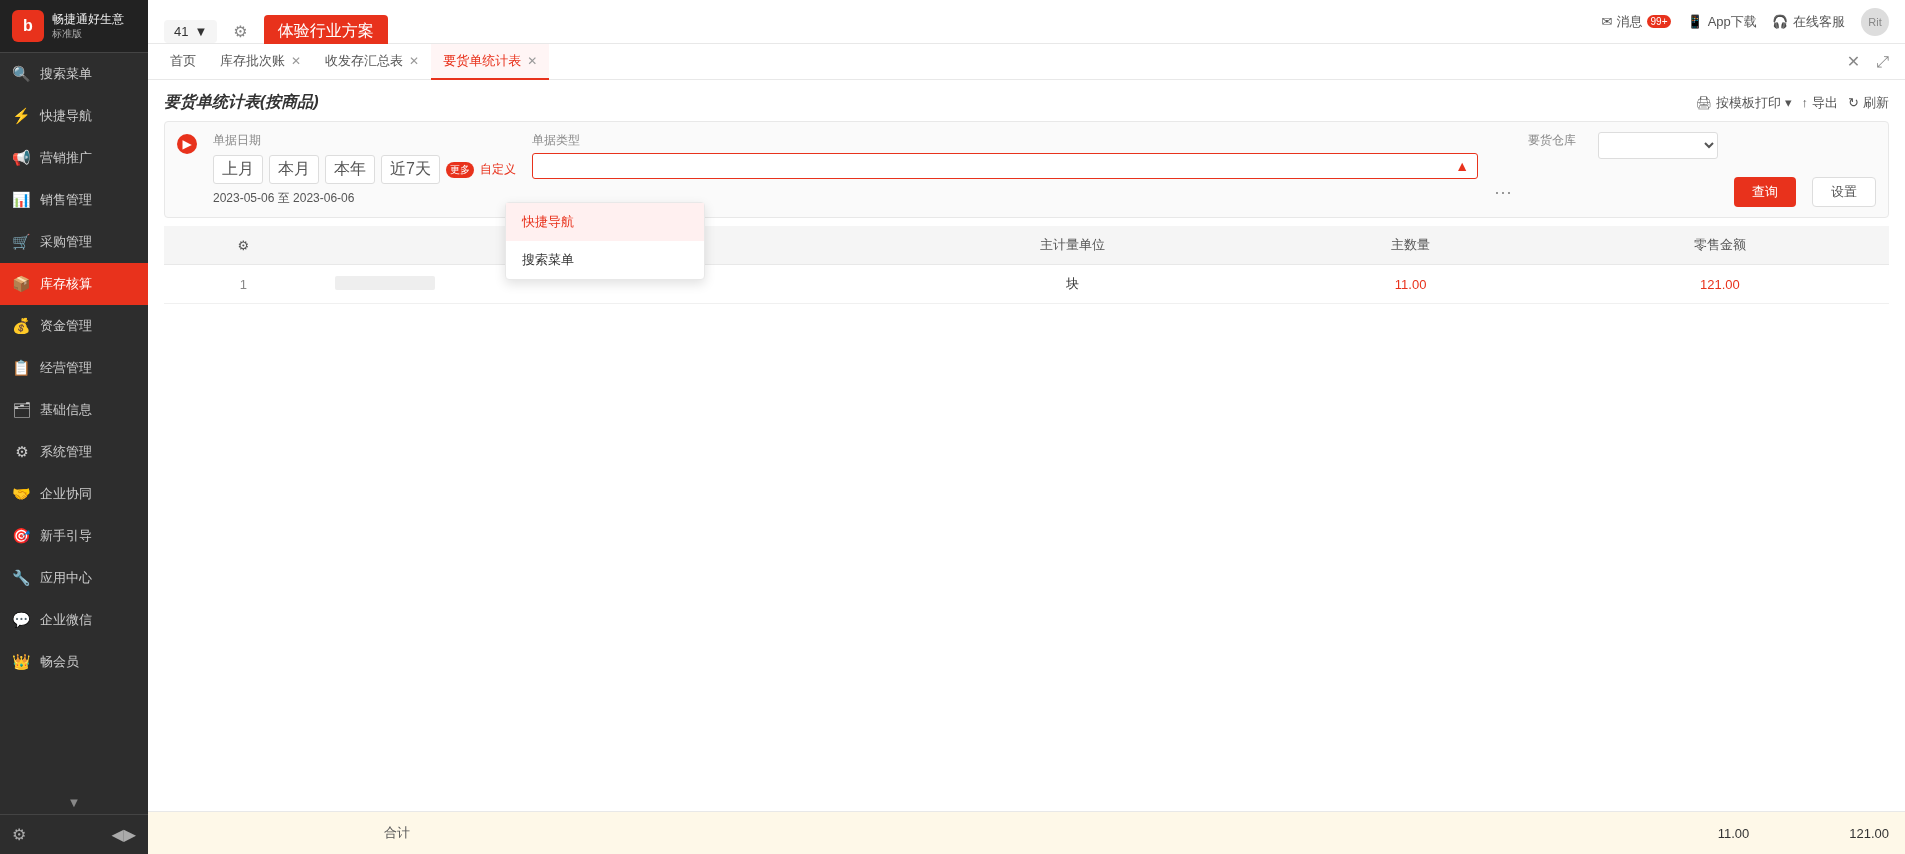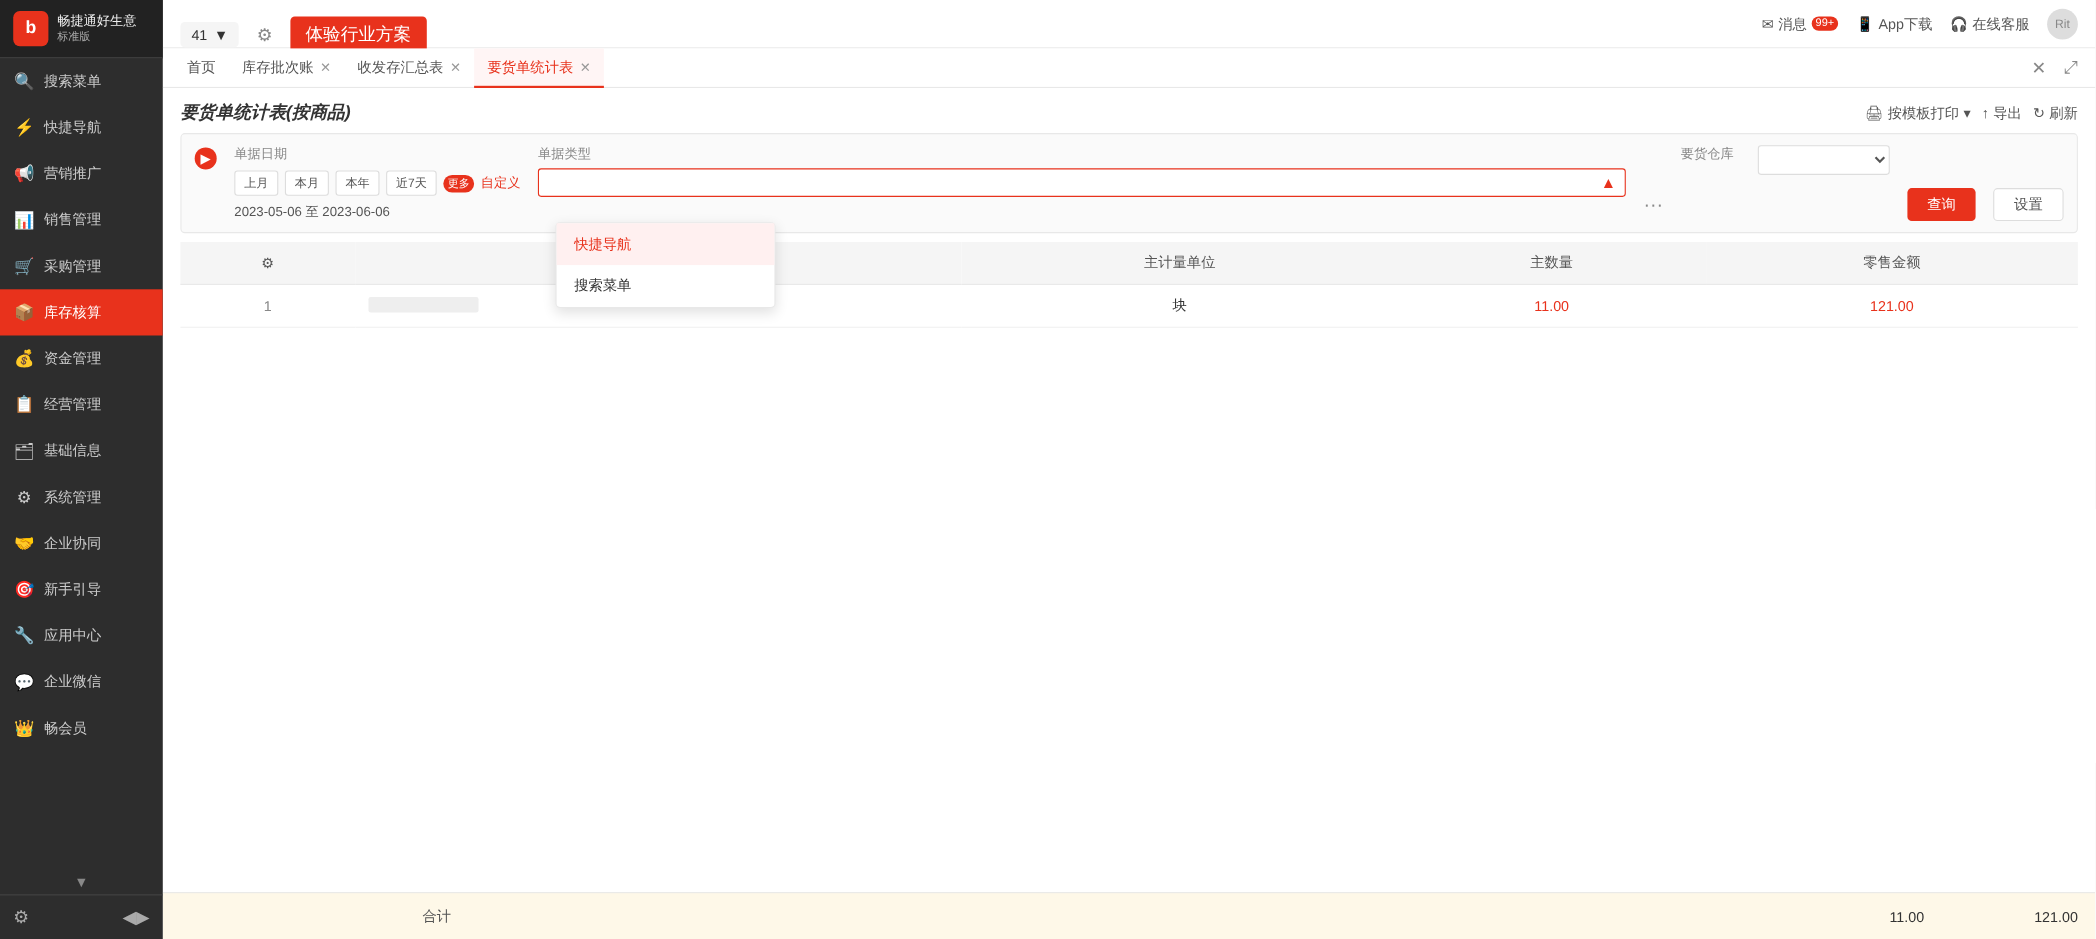--- a/index.html
+++ b/index.html
@@ -148,21 +148,21 @@
       background: #e8321c; color: white; border: none;
       width: 20px; height: 20px; border-radius: 50%; cursor: pointer;
       display: flex; align-items: center; justify-content: center;
       font-size: 12px; flex-shrink: 0; margin-top: 2px;
     }
     .filter-group { display: flex; flex-direction: column; gap: 4px; }
     .filter-label { font-size: 12px; color: #888; margin-bottom: 2px; }
     .filter-row { display: flex; align-items: center; gap: 6px; }
     .date-btn {
       padding: 3px 8px; background: white; border: 1px solid #ddd;
-      border-radius: 3px; cursor: pointer; font-size: 11px; color: #555;
+      border-radius: 3px; cursor: pointer; font-size: 16px; color: #555;
     }
     .date-badge {
       background: #e8321c; color: white; font-size: 10px; padding: 1px 4px;
       border-radius: 8px; cursor: pointer;
     }
     .date-custom { font-size: 12px; color: #e8321c; cursor: pointer; }
     .date-range { font-size: 12px; color: #555; margin-top: 2px; }
 
     .filter-type-group { display: flex; flex-direction: column; gap: 4px; flex: 1; justify-content: flex-end; }
     .filter-type-label { font-size: 12px; color: #888; }

